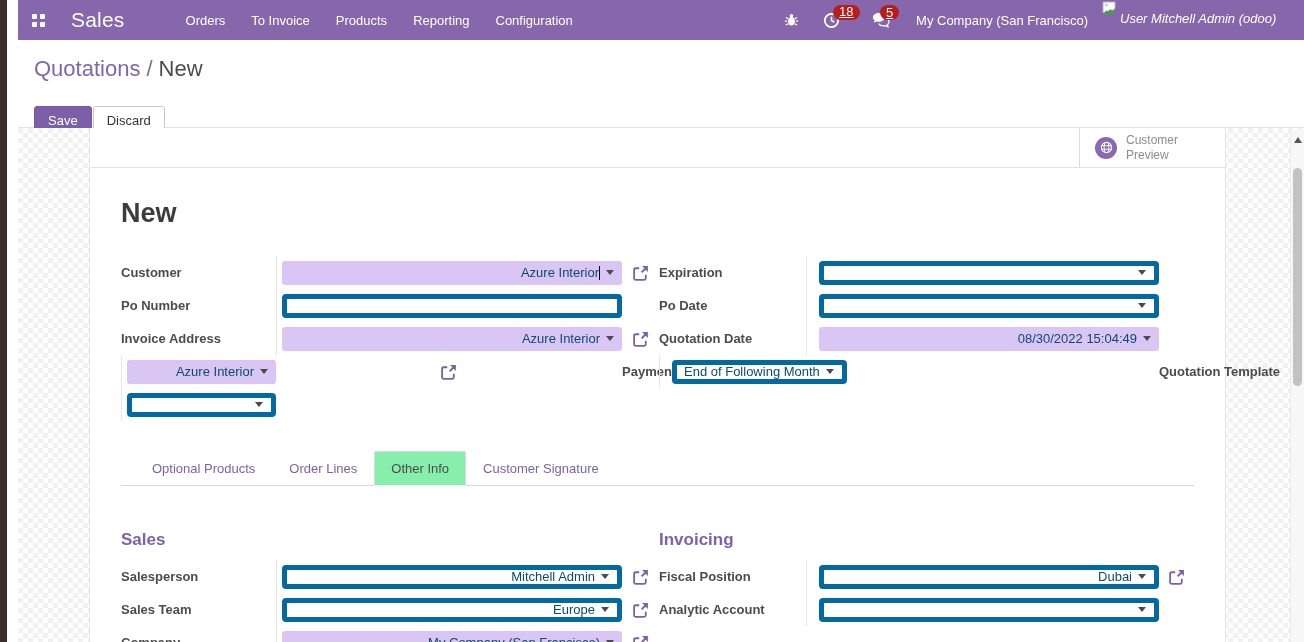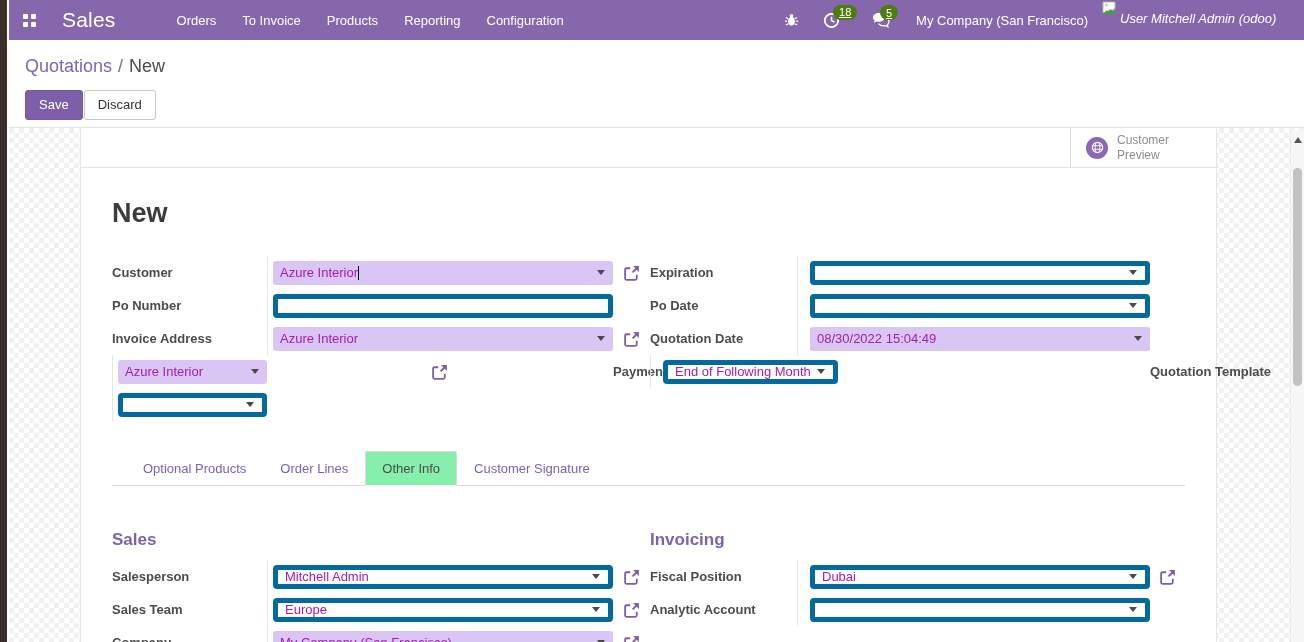--- a/index.html
+++ b/index.html
@@ -4,42 +4,42 @@
 <style>
   * { margin:0; padding:0; box-sizing:border-box; }
   html,body { width:1304px; height:642px; overflow:hidden; background:#fff;
               font-family:"Liberation Sans", sans-serif; }
 
   .page { position:relative; width:1304px; height:642px; }
 
   
   .edge-strip { position:absolute; left:0; top:0; width:7px; height:642px; background:#3a2f2b; z-index:30; }
 
-  .main { position:absolute; left:9px; top:0; right:0; height:642px; }
+  .main { position:absolute; left:18px; top:0; right:0; height:642px; }
 
   
   .navbar { height:40px; background:#8767ab; display:flex; align-items:center; color:#fff; padding:0 12px 0 10px; }
   .apps-grid { display:grid; grid-template-columns:5px 5px; grid-gap:3px; cursor:pointer; margin-left:4px; }
   .apps-grid span { width:5px; height:5px; background:#fff; border-radius:1px; }
   .brand { font-size:21px; margin-left:26px; letter-spacing:.2px; cursor:pointer; }
   .nav-menu { display:flex; margin-left:48px; }
   .nav-menu .nav-item { font-size:13px; padding:4px 13px; cursor:pointer; white-space:nowrap; }
   .nav-right { margin-left:auto; display:flex; align-items:center; }
   .nav-ico { position:relative; padding:0 12px; cursor:pointer; display:flex; align-items:center; }
-  .badge { position:absolute; top:-7px; left:22px; background:#4d7c0f; color:#fff; font-size:11px;
+  .badge { position:absolute; top:-7px; left:22px; background:#b91c1c; color:#fff; font-size:13px;
            padding:1.5px 6px; border-radius:9px; line-height:12px;text-decoration:underline; }
   .company-name { font-size:13px; margin:0 12px 0 14px; cursor:pointer; white-space:nowrap; }
   .user-menu { position:relative; width:192px; height:40px; cursor:pointer;font-style:italic; }
   .user-menu .broken-img { position:absolute; left:2px; top:1px; }
   .user-menu .user-label { position:absolute; left:20px; top:11px; font-size:13px; white-space:nowrap; }
 
   
   .control-panel { background:#fff; padding:16px 0 9px 16px; border-bottom:1px solid #e3e3e3;
                    box-shadow:0 1px 2px rgba(0,0,0,.04); height:88px; }
-  .breadcrumb { font-size:18px; margin-bottom:13px; }
+  .breadcrumb { font-size:22px; margin-bottom:24px; }
   .breadcrumb .bc-link { color:#7e66b0; cursor:pointer; }
   .breadcrumb .bc-sep { color:#777; margin:0 6px; }
   .breadcrumb .bc-current { color:#4c4c4c; }
   .cp-buttons { display:flex; gap:1px; }
   .btn { font-size:13px; padding:6px 13px; border-radius:3px; cursor:pointer; border:1px solid transparent; line-height:16px; }
   .btn-primary { background:#7c5fa8; color:#fff; border-color:#74589d; }
   .btn-secondary { background:#fff; color:#333; border-color:#c9c9c9; }
 
   
   .content { position:relative; height:514px;
@@ -57,21 +57,21 @@
 
   .sheet-body { padding:0 31px; }
   .record-title { margin-top:30px; font-size:27px; font-weight:bold; color:#3c3c3c; }
 
   .form-grid { display:grid; grid-template-columns:155px 346px 37px 147px 353px 36px; grid-auto-rows:33px; margin-top:27px; }
   .flabel { display:flex; align-items:center; font-size:13px; font-weight:bold; color:#4c4c4c; padding-right:8px; white-space:nowrap; }
   .fcell { display:flex; align-items:center; border-left:1px solid #e7e7e7; padding:0 0 0 5px; }
   .fcell.rcol { padding-left:12px; }
   .icell { display:flex; align-items:center; justify-content:center; }
   .field { height:24px; flex:1; display:flex; align-items:center; padding:0 8px 0 7px;
-           font-size:13px; color:#a21caf; border-radius:3px; background:transparent; cursor:text; }
+           font-size:13px; color:#0c4a6e; border-radius:3px; background:transparent; cursor:text;text-align:right; }
   .field .val { flex:1; white-space:nowrap; overflow:hidden; }
   .field.hl { background:#d9c6f4; }
   .field.bordered { border:5px solid #0369a1; border-radius:4px; background:#fff; }
   .caret { width:0; height:0; border-left:4px solid transparent; border-right:4px solid transparent;
            border-top:5px solid #4a4a4a; margin-left:6px; cursor:pointer; }
   .tcursor { display:inline-block; width:1px; height:14px; background:#000; vertical-align:middle; }
 
   
   .nav-tabs { margin-top:30px; display:flex; align-items:flex-end; border-bottom:1px solid #d9d9d9; padding-left:14px; }
   .tab { font-size:13px; color:#7c62ad; padding:9px 16px; cursor:pointer; border:1px solid transparent;

